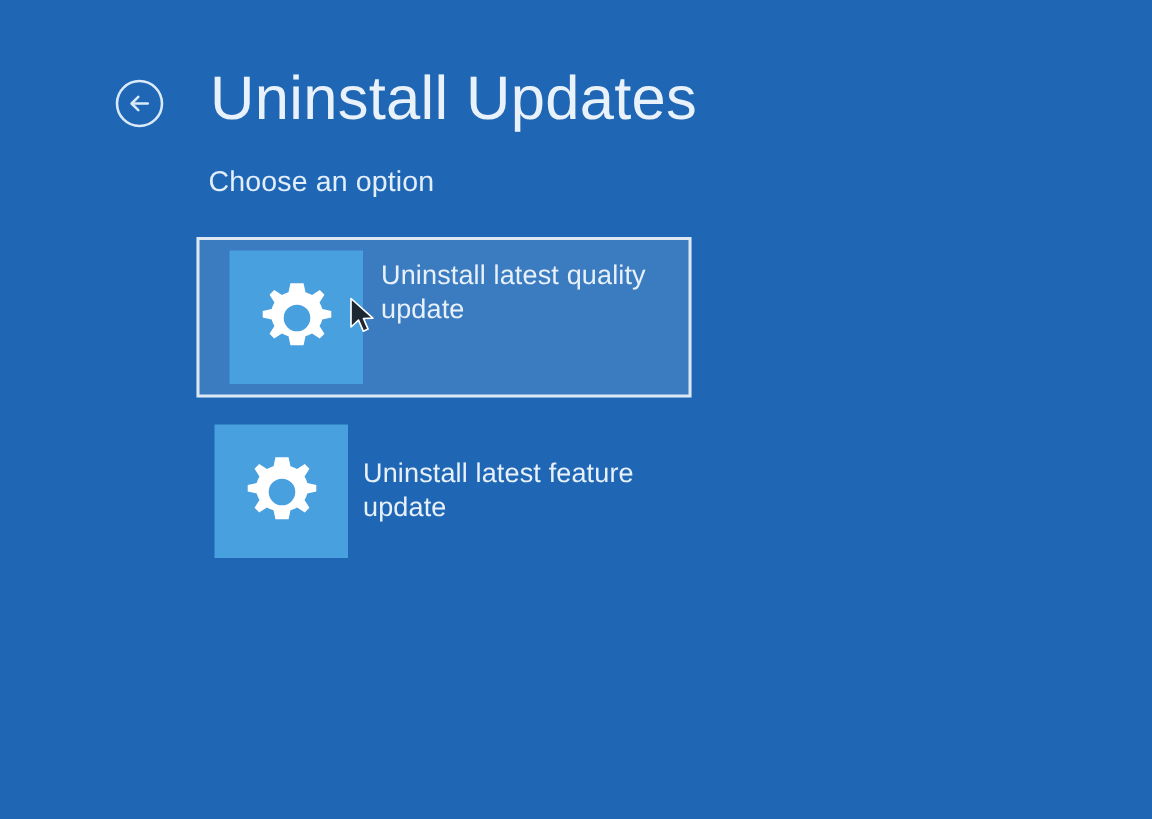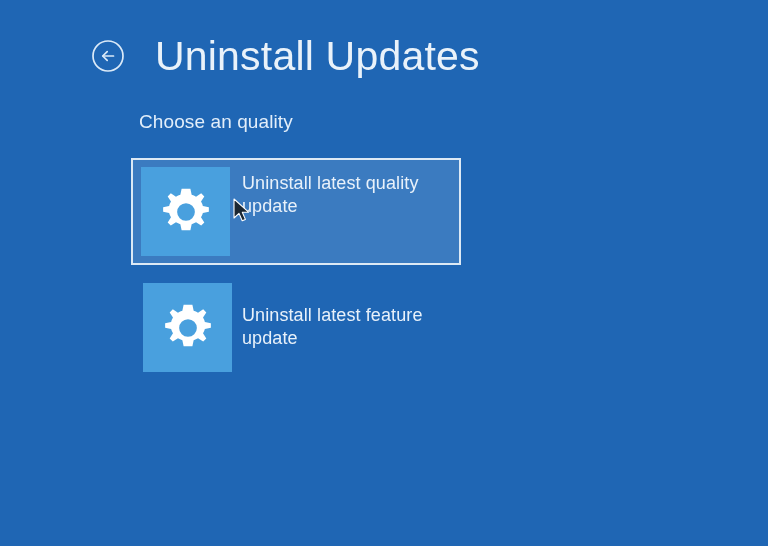--- a/index.html
+++ b/index.html
@@ -12,24 +12,24 @@
     background: #1f66b4;
     font-family: "Liberation Sans", sans-serif;
     overflow: hidden;
     position: relative;
     -webkit-font-smoothing: antialiased;
   }
 
   
   .header {
     position: absolute;
-    left: 91px;
+    left: 76px;
     top: 36px;
     display: flex;
-    align-items: flex-start;
+    align-items: flex-end;
     height: 50px;
   }
   .back-button {
     width: 34px;
     height: 34px;
     flex: 0 0 34px;
     display: block;
     cursor: pointer;
     margin-top: 3px;
   }
@@ -72,20 +72,21 @@
     display: flex;
     align-items: flex-start;
     border: 2px solid transparent;
     background: transparent;
     cursor: pointer;
     margin-bottom: 7px;
   }
   .option-tile.is-selected {
     border-color: #dce9f5;
     background: #3b7bc0;
+    padding-left: 12px;
   }
   .tile-icon {
     flex: 0 0 auto;
     width: 89px;
     height: 89px;
     margin: 7px 0 0 8px;
     background: #49a0de;
     display: flex;
     align-items: center;
     justify-content: center;
@@ -128,21 +129,21 @@
     <svg viewBox="0 0 34 34" width="34" height="34" aria-hidden="true">
       <circle cx="17" cy="17" r="15" fill="none" stroke="#dbeaf8" stroke-width="1.7"></circle>
       <path d="M22.5 17 H12.2" fill="none" stroke="#dbeaf8" stroke-width="1.7" stroke-linecap="round"></path>
       <path d="M16.2 12.6 L11.7 17 L16.2 21.4" fill="none" stroke="#dbeaf8" stroke-width="1.7" stroke-linecap="round" stroke-linejoin="round"></path>
     </svg>
   </span>
 
   <div class="page-title">Uninstall Updates</div>
 </div>
 
-<div class="subtitle">Choose an quality</div>
+<div class="subtitle">Choose an option</div>
 
 <div class="options">
 
   <div class="option-tile is-selected">
     <span class="tile-icon">
       <svg viewBox="0 0 64 64" width="54" height="54" aria-hidden="true">
         <path fill="#ffffff" d="M32 4.5 l5.2 0 1.5 7.1 a21 21 0 0 1 5.2 2.2 l6.1-3.9 3.7 3.7 -3.9 6.1
              a21 21 0 0 1 2.2 5.2 l7.1 1.5 0 5.2 -7.1 1.5 a21 21 0 0 1 -2.2 5.2 l3.9 6.1 -3.7 3.7
              -6.1-3.9 a21 21 0 0 1 -5.2 2.2 l-1.5 7.1 -5.2 0 -5.2 0 -1.5-7.1 a21 21 0 0 1 -5.2-2.2
              l-6.1 3.9 -3.7-3.7 3.9-6.1 a21 21 0 0 1 -2.2-5.2 l-7.1-1.5 0-5.2 7.1-1.5

